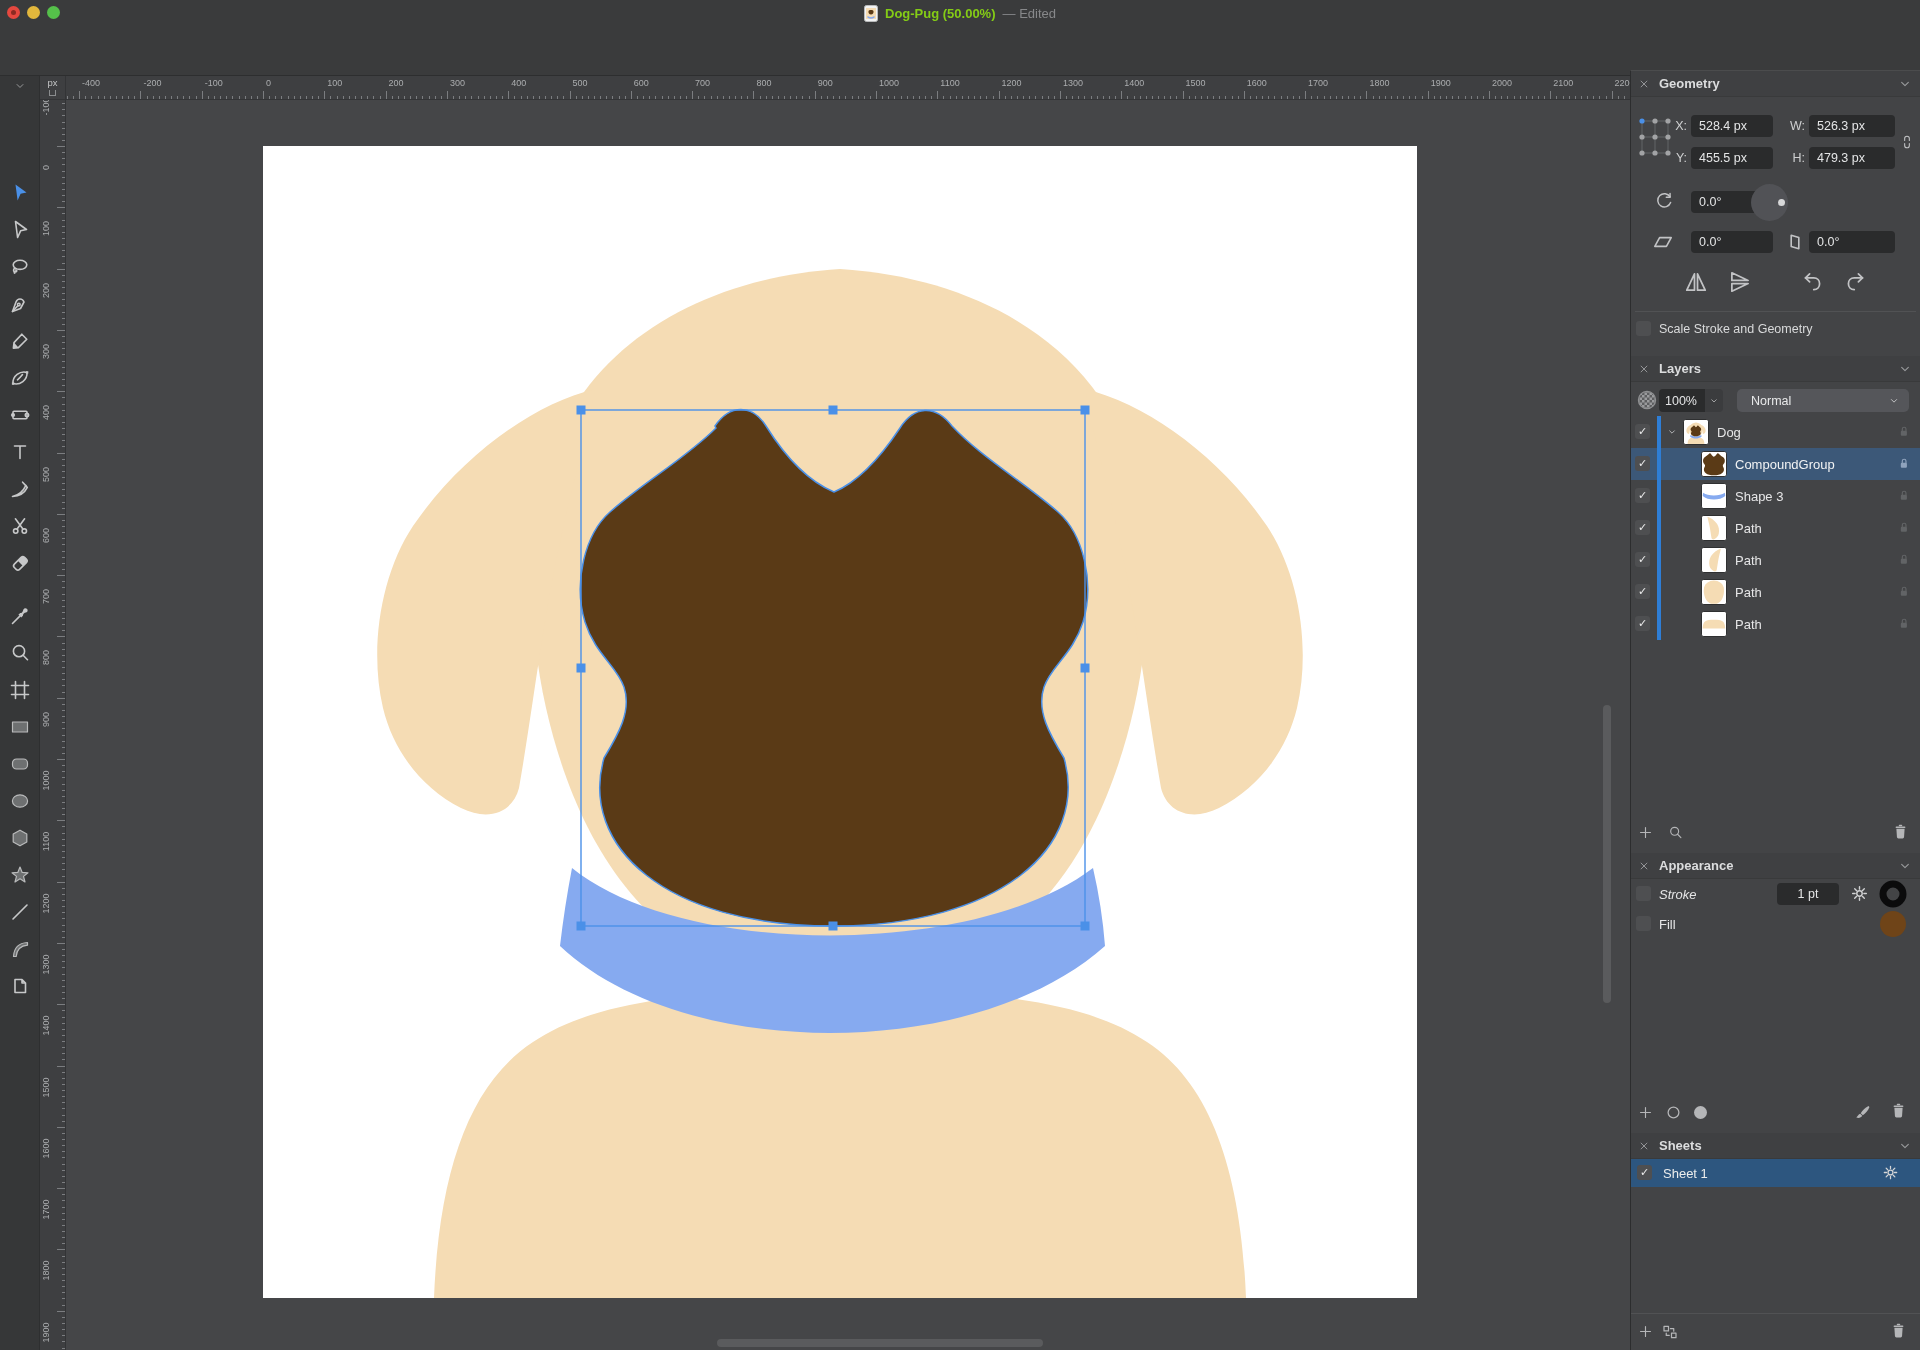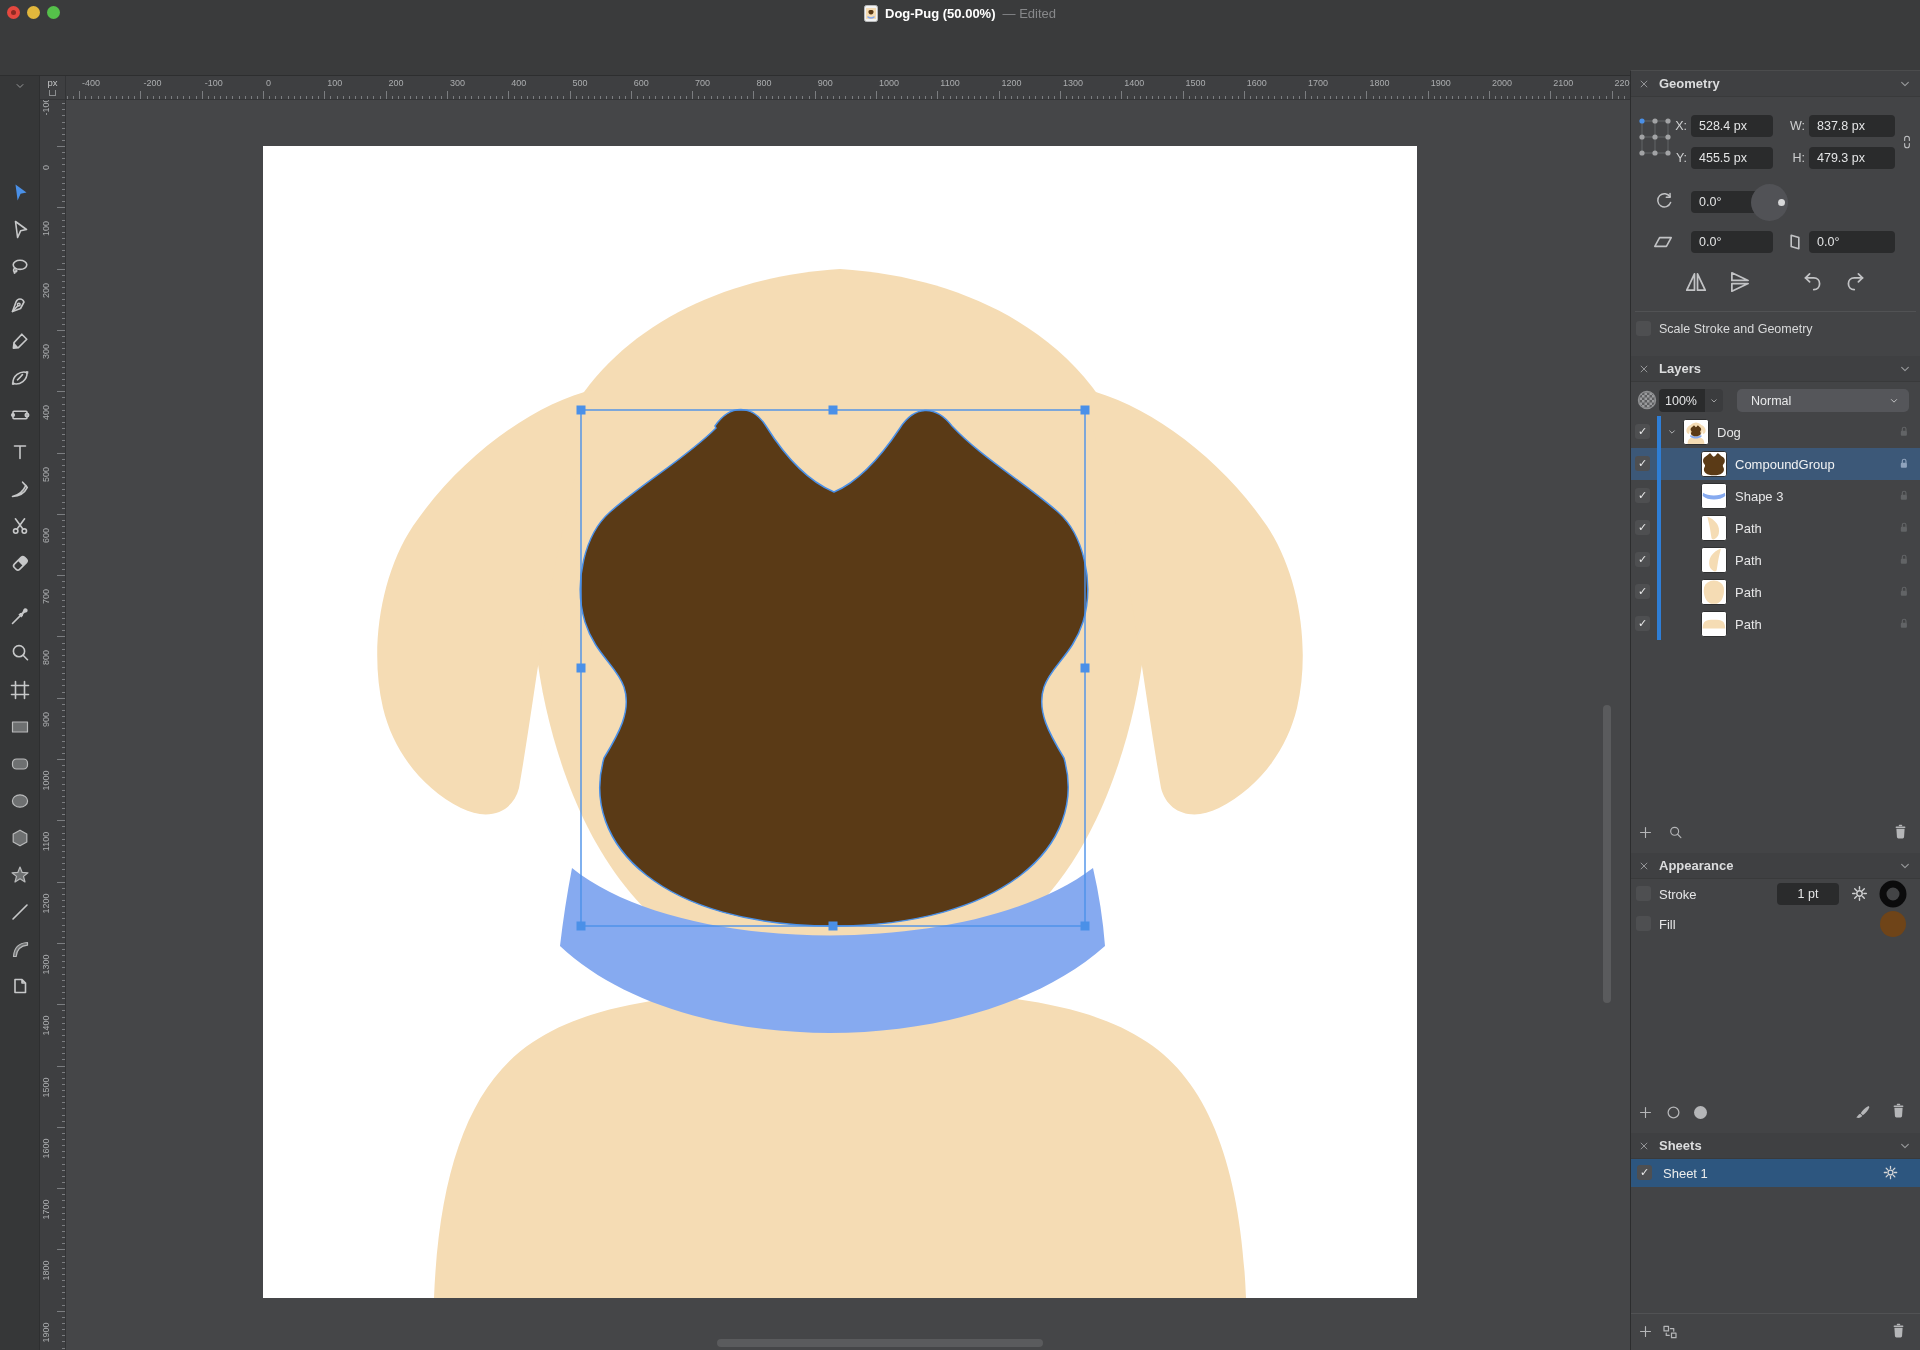--- a/index.html
+++ b/index.html
@@ -4,21 +4,21 @@
 <style>
   html,body{margin:0;padding:0;width:1920px;height:1350px;overflow:hidden;
     font-family:"Liberation Sans",sans-serif;background:#434446;-webkit-font-smoothing:antialiased;}
   *{box-sizing:border-box;}
   .abs{position:absolute;}
   
   #titlebar{left:0;top:0;width:1920px;height:26px;background:#3a3b3c;z-index:30;}
   #toolbar{left:0;top:26px;width:1920px;height:50px;background:#3a3b3c;border-bottom:1px solid #2d2e2f;z-index:20;}
   .tl{width:13px;height:13px;border-radius:50%;top:6px;}
   #title-wrap{left:0;top:0;width:1920px;height:26px;display:flex;align-items:center;justify-content:center;gap:7px;}
-  #title-text{font-size:13px;color:#ffffff;font-weight:700;}
+  #title-text{font-size:13px;color:#84cc16;font-weight:700;}
   #title-edited{font-size:13px;color:#87888a;}
   .tb-divider{top:34px;width:1px;height:26px;background:#4c4d4f;}
   #move-label{left:48px;top:26px;width:46px;height:50px;display:flex;align-items:center;justify-content:center;
     color:#e0e1e2;font-size:13px;}
   .tb-icon{width:26px;height:26px;top:33px;color:#c7c8c9;}
   .btn-eye{left:1682px;top:33px;width:46px;height:31px;background:#525356;border-radius:6px;
     display:flex;align-items:center;justify-content:center;color:#bdbec0;}
   #zoom-field{left:1816px;top:40px;width:62px;height:23px;background:#29292a;border-radius:4px 0 0 4px;
     color:#e3e4e5;font-size:12.5px;display:flex;align-items:center;justify-content:center;}
   #zoom-chevron{left:1878px;top:40px;width:22px;height:23px;background:#4b4c4e;border-radius:0 4px 4px 0;
@@ -831,21 +831,21 @@
         <circle cx="5" cy="24" r="2.6" fill="#a2a3a5"></circle>
         <circle cx="18" cy="24" r="2.6" fill="#a2a3a5"></circle>
         <circle cx="31" cy="24" r="2.6" fill="#a2a3a5"></circle>
         <circle cx="5" cy="40" r="2.6" fill="#a2a3a5"></circle>
         <circle cx="18" cy="40" r="2.6" fill="#a2a3a5"></circle>
         <circle cx="31" cy="40" r="2.6" fill="#a2a3a5"></circle>
       </svg></div>
   <div class="abs glabel" style="left:36px;top:44px;width:20px;height:22px;">X:</div>
   <div class="abs field" style="left:60px;top:44px;width:82px;height:22px;">528.4 px</div>
   <div class="abs glabel" style="left:150px;top:44px;width:24px;height:22px;">W:</div>
-  <div class="abs field" style="left:178px;top:44px;width:86px;height:22px;">837.8 px</div>
+  <div class="abs field" style="left:178px;top:44px;width:86px;height:22px;">526.3 px</div>
   <div class="abs glabel" style="left:36px;top:76px;width:20px;height:22px;">Y:</div>
   <div class="abs field" style="left:60px;top:76px;width:82px;height:22px;">455.5 px</div>
   <div class="abs glabel" style="left:150px;top:76px;width:24px;height:22px;">H:</div>
   <div class="abs field" style="left:178px;top:76px;width:86px;height:22px;">479.3 px</div>
   <div class="abs gicon" style="left:268px;top:56px;width:16px;height:30px;" id="link-slot">
       <svg class="ic" viewBox="0 0 24 24">
         <path d="M8.5 9.8 V6.8 a3.5 3.5 0 0 1 7 0 V9.8 M8.5 14.2 V17.2 a3.5 3.5 0 0 0 7 0 V14.2" stroke-width="1.8"></path>
       </svg>
     </div>
 
@@ -1090,21 +1090,21 @@
         </svg>
       </div>
     <div class="ph-title">Appearance</div>
     <div class="ph-chevron" id="achev-slot">
         <svg class="ic" viewBox="0 0 24 24">
           <path d="M7 9.5 L12 14.5 L17 9.5"></path>
         </svg>
       </div>
   </div>
   <div class="abs checkbox" style="left:5px;top:815px;"></div>
-  <div class="abs row-label" style="left:28px;top:812px;height:22px;">Stroke</div>
+  <div class="abs row-label" style="left:28px;top:812px;height:22px;font-style:italic;">Stroke</div>
   <div class="abs field center" style="left:146px;top:812px;width:62px;height:22px;">1 pt</div>
   <div class="abs" style="left:218px;top:812px;width:21px;height:21px;color:#d2d3d4;" id="sgear-slot">
       <svg class="ic" viewBox="0 0 24 24">
         <circle cx="12" cy="12" r="3.1" stroke-width="2"></circle>
         <path d="M12 4.2 V7 M12 17 V19.8 M4.2 12 H7 M17 12 H19.8 M6.5 6.5 L8.5 8.5 M15.5 15.5 L17.5 17.5 M17.5 6.5 L15.5 8.5 M8.5 15.5 L6.5 17.5" stroke-width="2"></path>
       </svg>
     </div>
   <svg class="abs" style="left:248px;top:809px;" width="28" height="28" viewBox="0 0 28 28">
     <circle cx="14" cy="14" r="10" fill="none" stroke="#0b0b0c" stroke-width="7"></circle>
   </svg>

